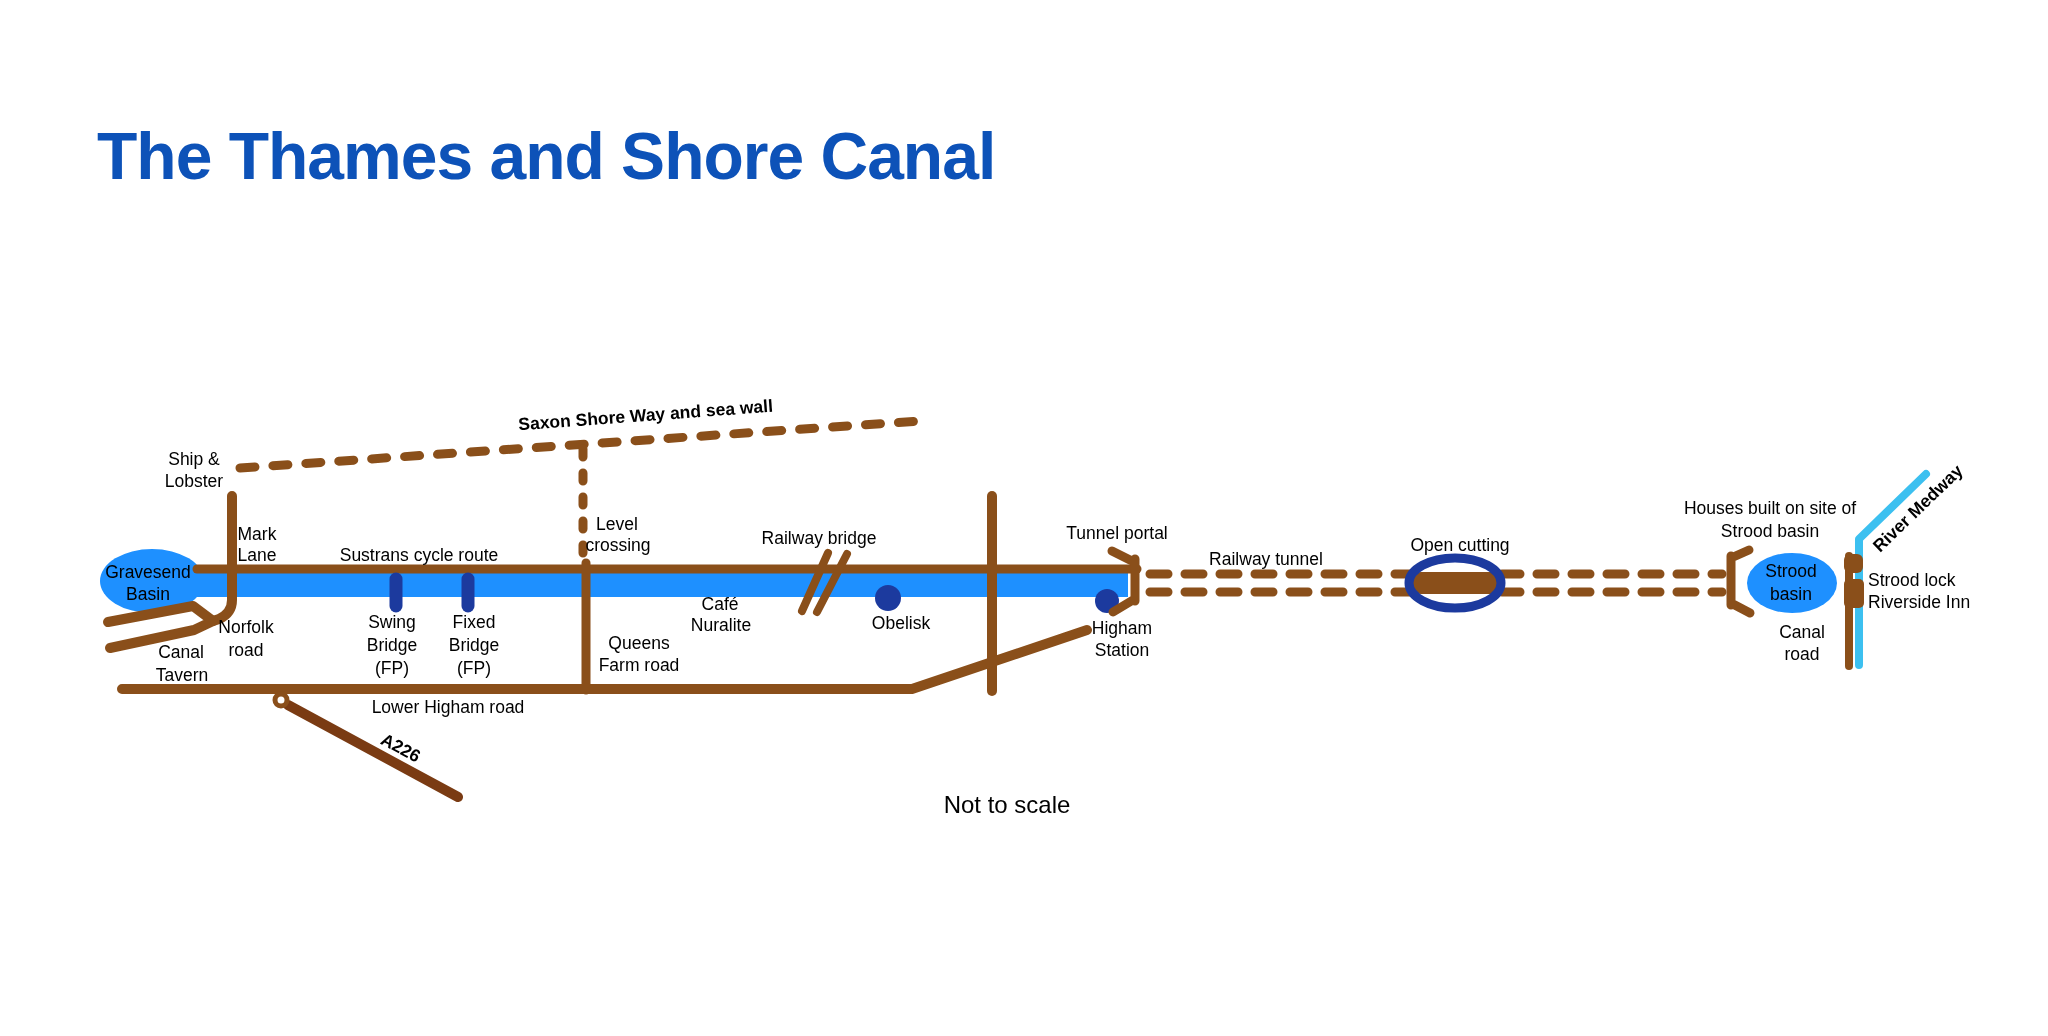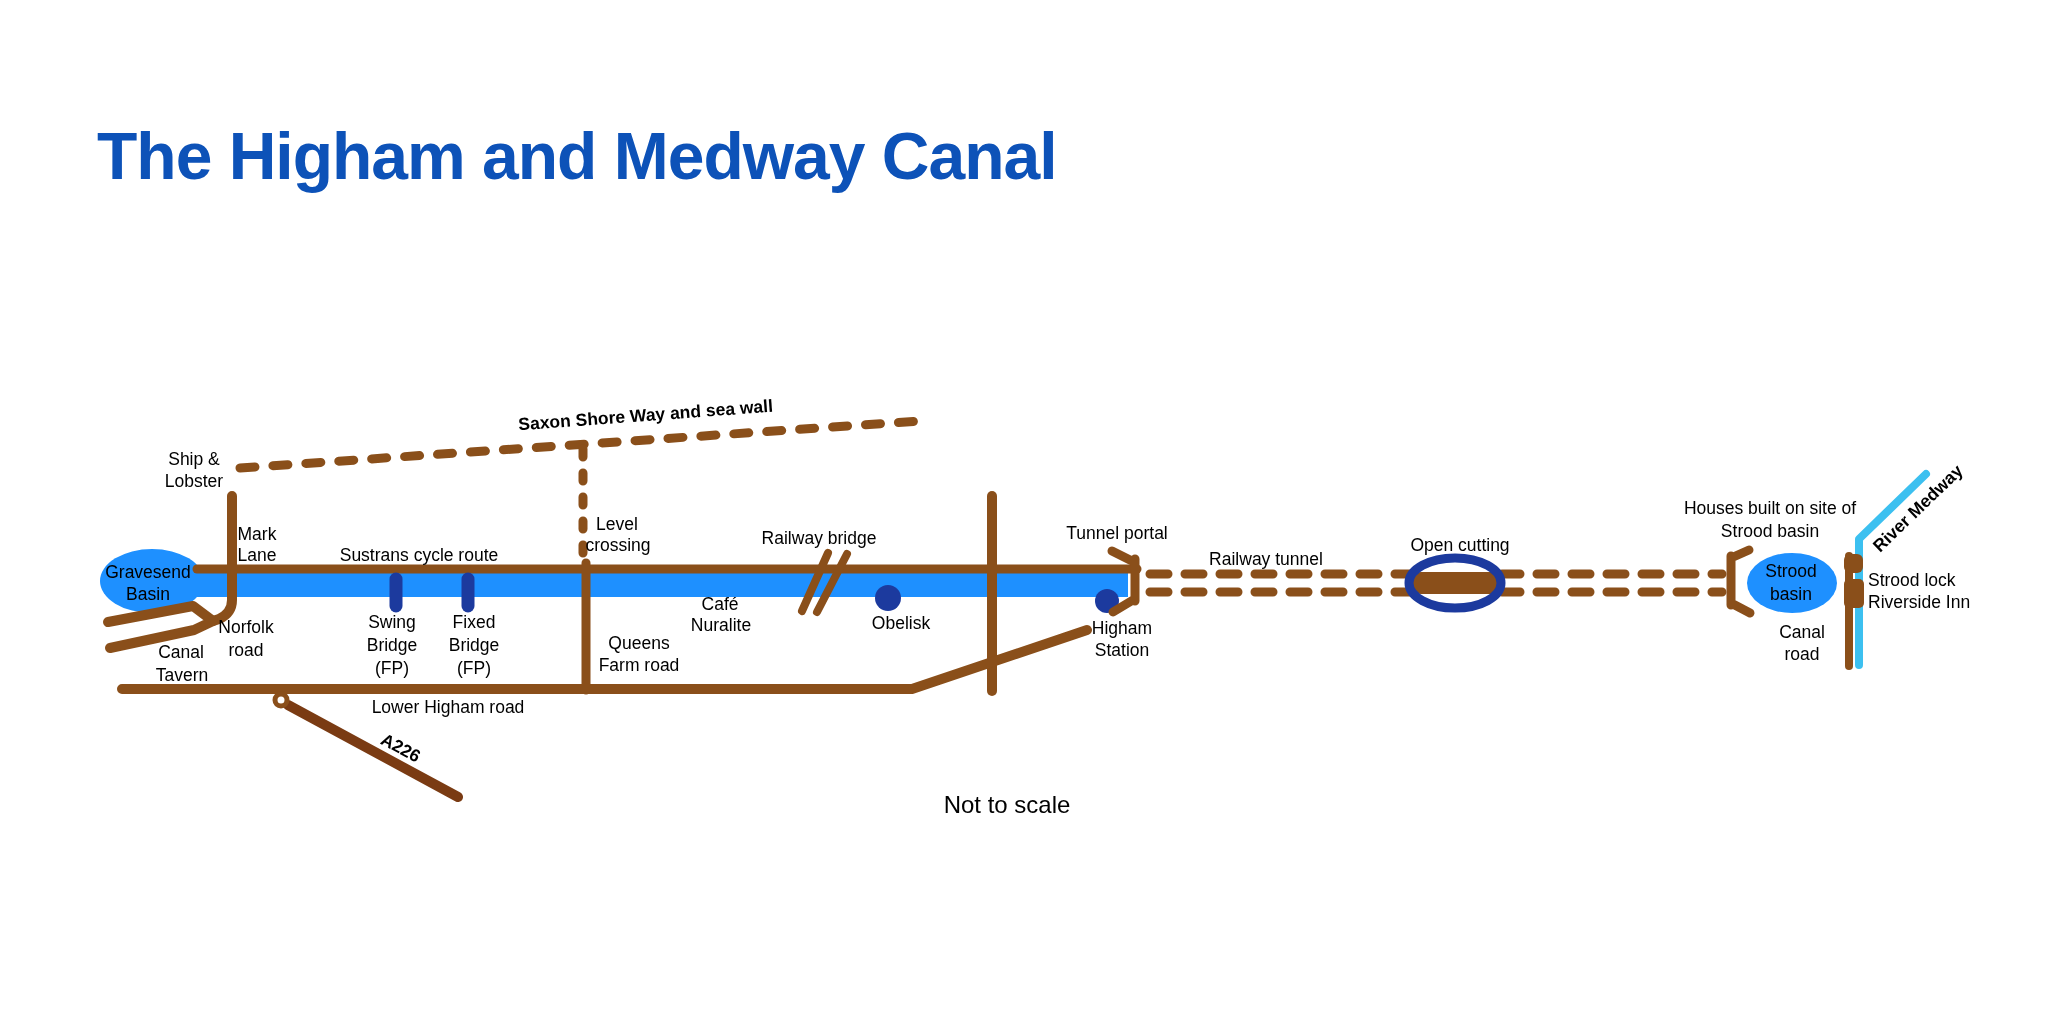--- a/index.html
+++ b/index.html
@@ -19,21 +19,21 @@
   .lbl{font-size:17.5px;fill:#000;text-anchor:middle;font-family:"Liberation Sans", sans-serif;}
   .lbl.b{font-weight:bold;}
   .lbl.start{text-anchor:start;}
   .note{font-size:24px;fill:#000;text-anchor:middle;font-family:"Liberation Sans", sans-serif;}
 </style>
 </head>
 <body>
 
 <div class="page">
 
-  <h1 class="title">The Higham and Medway Canal</h1>
+  <h1 class="title">The Thames and Shore Canal</h1>
 
   <svg width="2048" height="1036" viewBox="0 0 2048 1036">
 
     <ellipse class="water" cx="152" cy="581" rx="52" ry="32"></ellipse>
     <rect class="water" x="190" y="573" width="938" height="24"></rect>
     <ellipse class="water" cx="1792" cy="583" rx="45" ry="30"></ellipse>
 
     <path class="river" stroke-width="8" d="M1859,665 L1859,539 L1926,474"></path>
 
     <line class="road" stroke-width="9" x1="197" y1="569" x2="1137" y2="569"></line>

